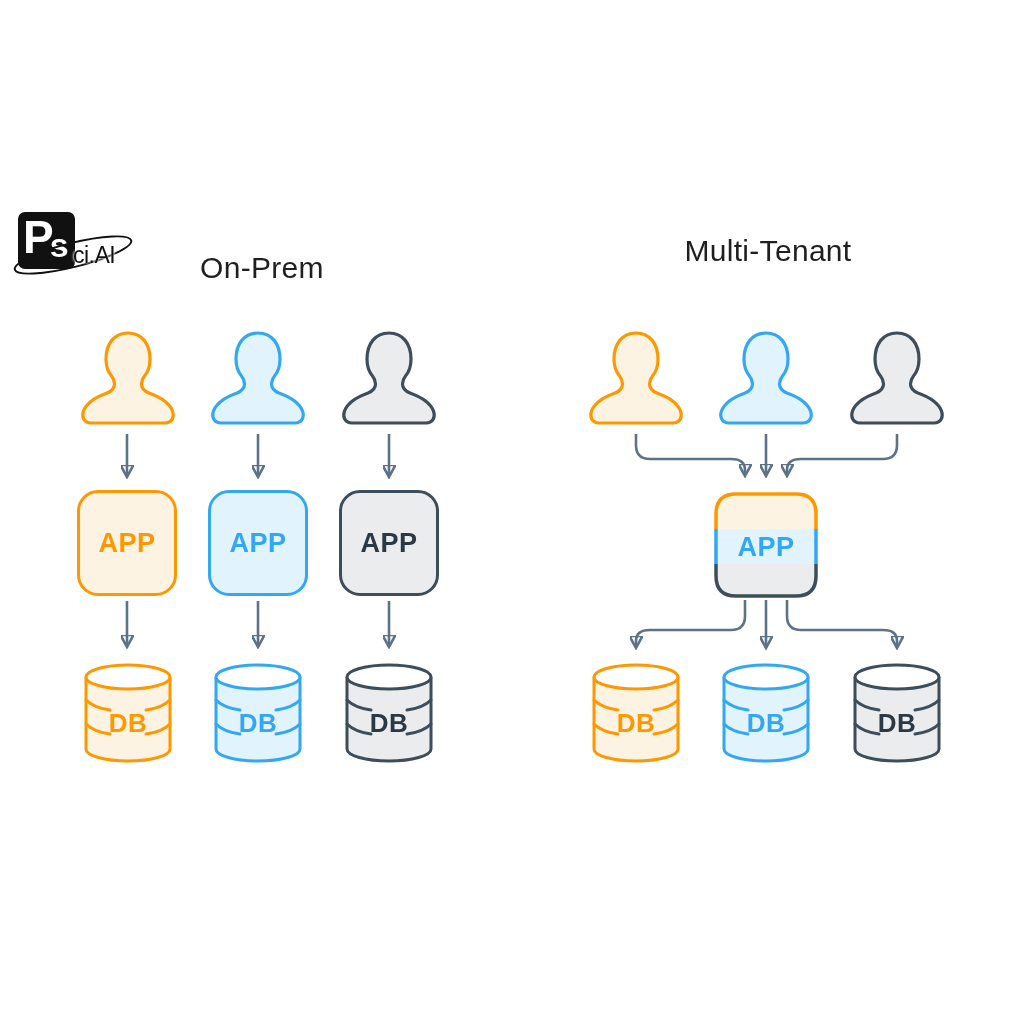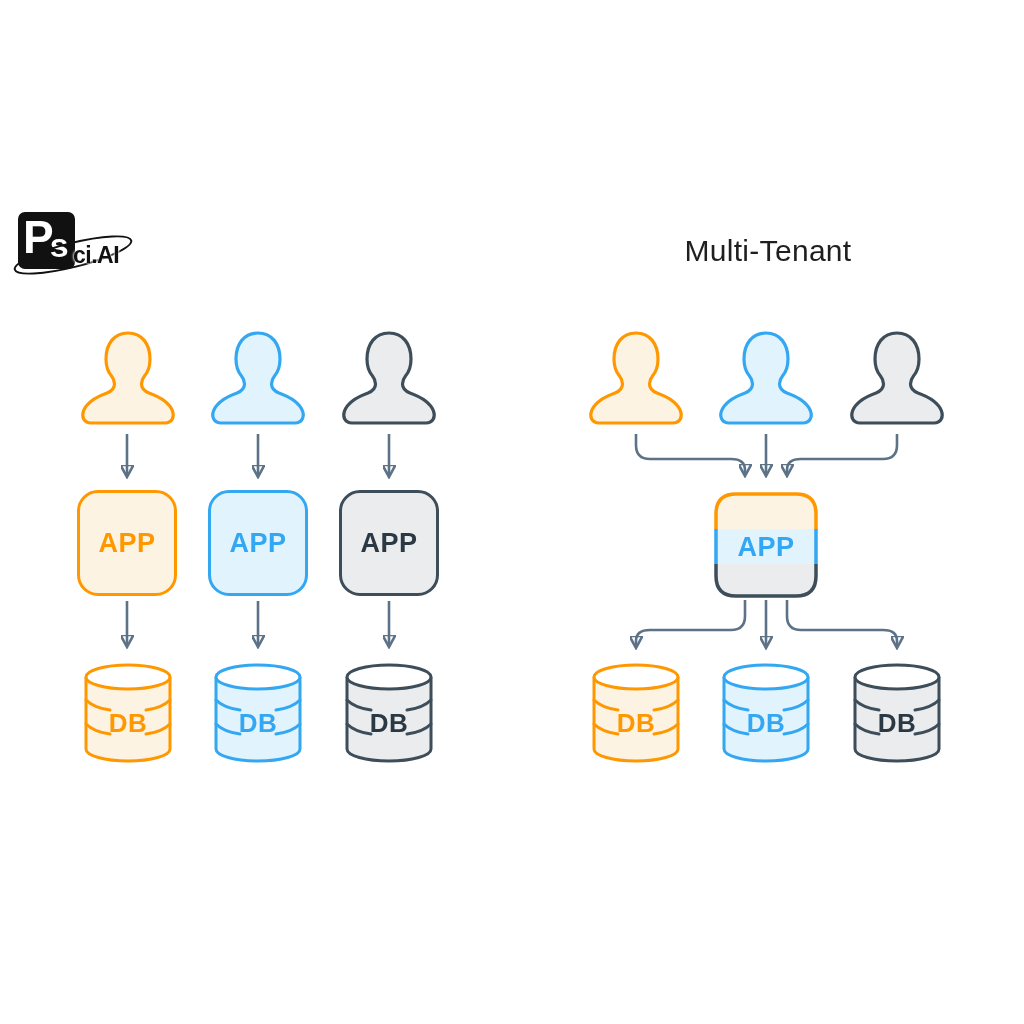--- a/index.html
+++ b/index.html
@@ -11,21 +11,21 @@
   *{box-sizing:border-box;}
   html,body{margin:0;padding:0;background:#fff;}
   body{font-family:"Liberation Sans", sans-serif;}
   .canvas{position:relative;width:1024px;height:1024px;background:#fff;overflow:hidden;}
   .title{position:absolute;width:300px;text-align:center;font-size:30px;color:var(--title-text);letter-spacing:.3px;}
   
   .logo{position:absolute;left:18px;top:209px;width:130px;height:66px;}
   .logo-box{position:absolute;left:0;top:3px;width:57px;height:57px;background:var(--logo-black);border-radius:7px;color:#fff;display:flex;align-items:flex-start;padding:2px 0 0 5px;}
   .logo-p{font-size:46px;font-weight:800;line-height:1;}
   .logo-s{font-size:34px;font-weight:800;line-height:1;margin-top:14px;margin-left:-4px;}
-  .logo-suffix{position:absolute;left:55px;top:33px;font-size:23px;font-weight:700;color:var(--logo-black);letter-spacing:-.5px;text-shadow:0 0 3px #fff,0 0 3px #fff;}
+  .logo-suffix{position:absolute;left:55px;top:33px;font-size:23px;font-weight:400;color:var(--logo-black);letter-spacing:-.5px;text-shadow:0 0 3px #fff,0 0 3px #fff;}
   .logo-orbit{position:absolute;left:-9px;top:24px;width:128px;height:44px;}
   .logo-orbit ellipse{fill:none;stroke:var(--logo-black);stroke-width:2;}
   
   .user{position:absolute;width:100px;height:98px;}
   .user path{stroke-width:3.2;stroke-linejoin:round;}
   .u-o path{stroke:var(--orange);fill:var(--orange-fill);}
   .u-b path{stroke:var(--blue);fill:var(--blue-fill);}
   .u-g path{stroke:var(--gray);fill:var(--gray-fill);}
   
   .app-box{position:absolute;width:100px;height:106px;border-radius:21px;border:3.5px solid;display:flex;align-items:center;justify-content:center;font-weight:bold;font-size:27px;letter-spacing:.5px;}
@@ -59,20 +59,21 @@
     <div class="logo-box">
       <span class="logo-p">P</span>
       <span class="logo-s">s</span>
     </div>
     <svg class="logo-orbit" viewBox="0 0 128 44">
       <ellipse cx="64" cy="22" rx="60" ry="12" transform="rotate(-14 64 22)"></ellipse>
     </svg>
     <span class="logo-suffix">ci.AI</span>
   </div>
 
+  <div class="title" style="left:112px;top:251px;">On-Prem</div>
   <div class="title" style="left:618px;top:234px;">Multi-Tenant</div>
 
   <svg class="arrows" viewBox="0 0 1024 1024">
     <defs>
       <marker id="ah" markerUnits="userSpaceOnUse" markerWidth="14" markerHeight="13" refX="10" refY="6.5" orient="auto">
         <path d="M0 0 L12 6.5 L0 13 Z" fill="#5C7287" stroke="none"></path>
       </marker>
     </defs>
 
     <path d="M127 434 V475" marker-end="url(#ah)"></path>

